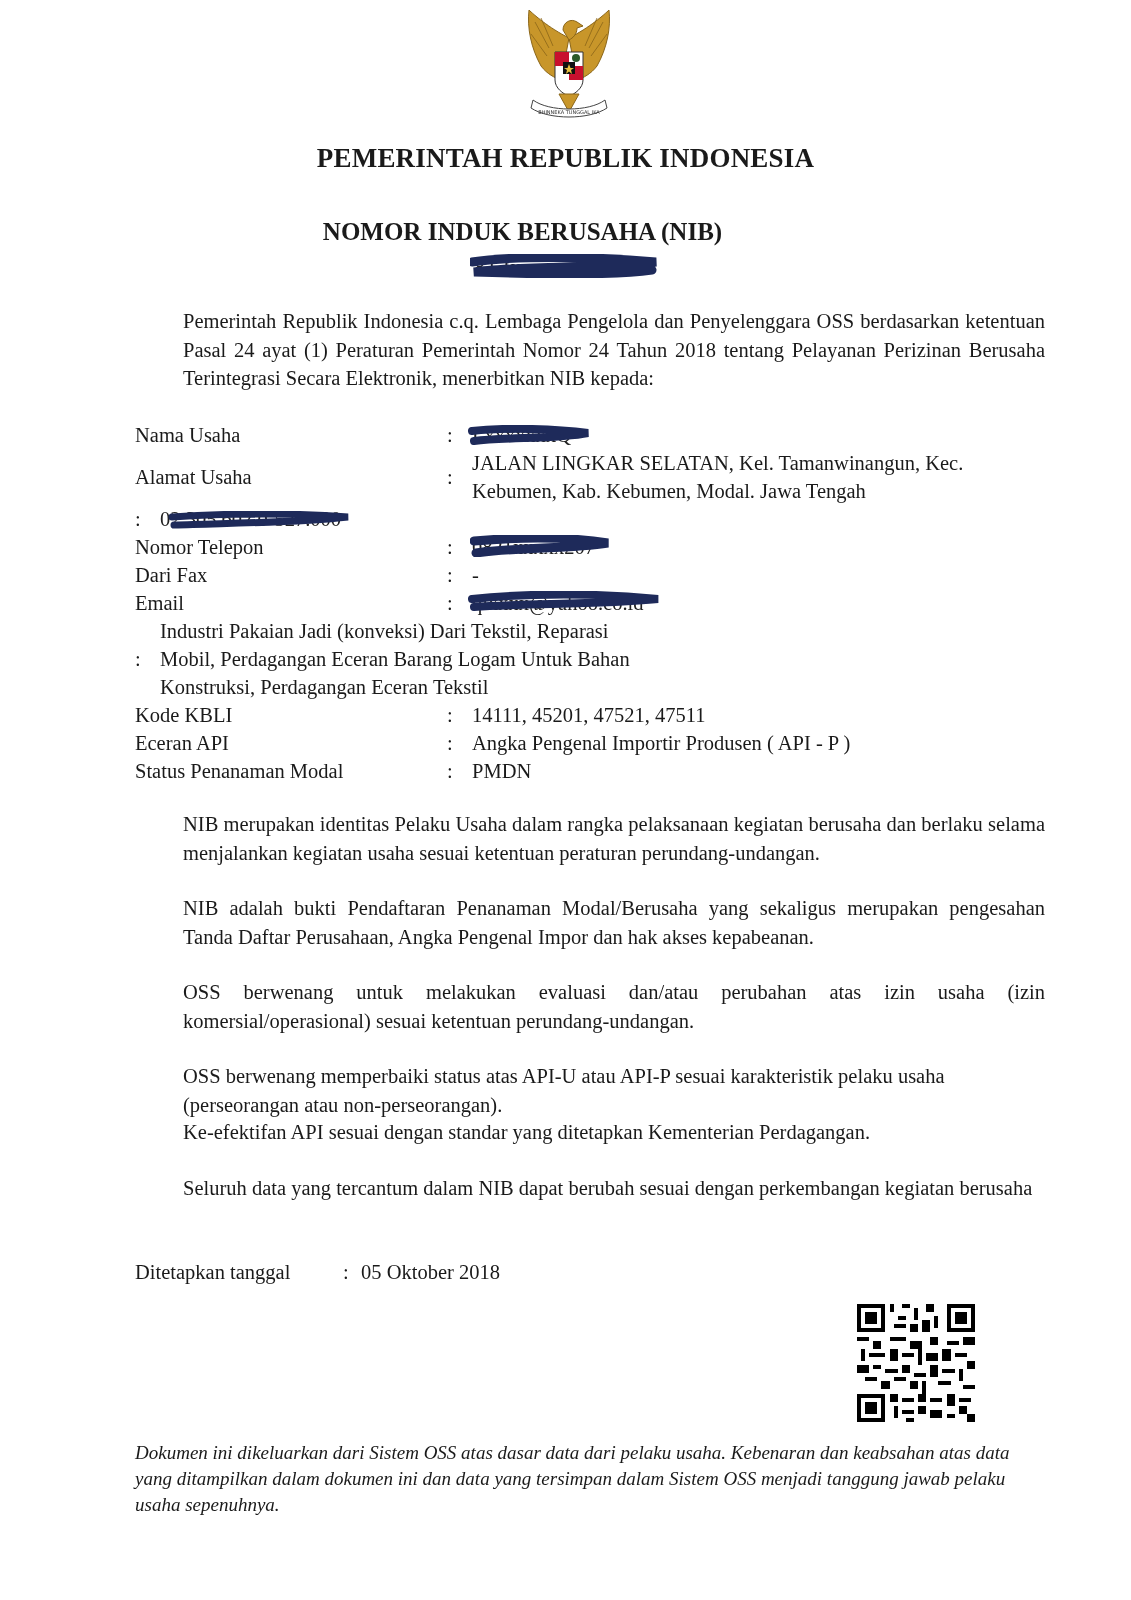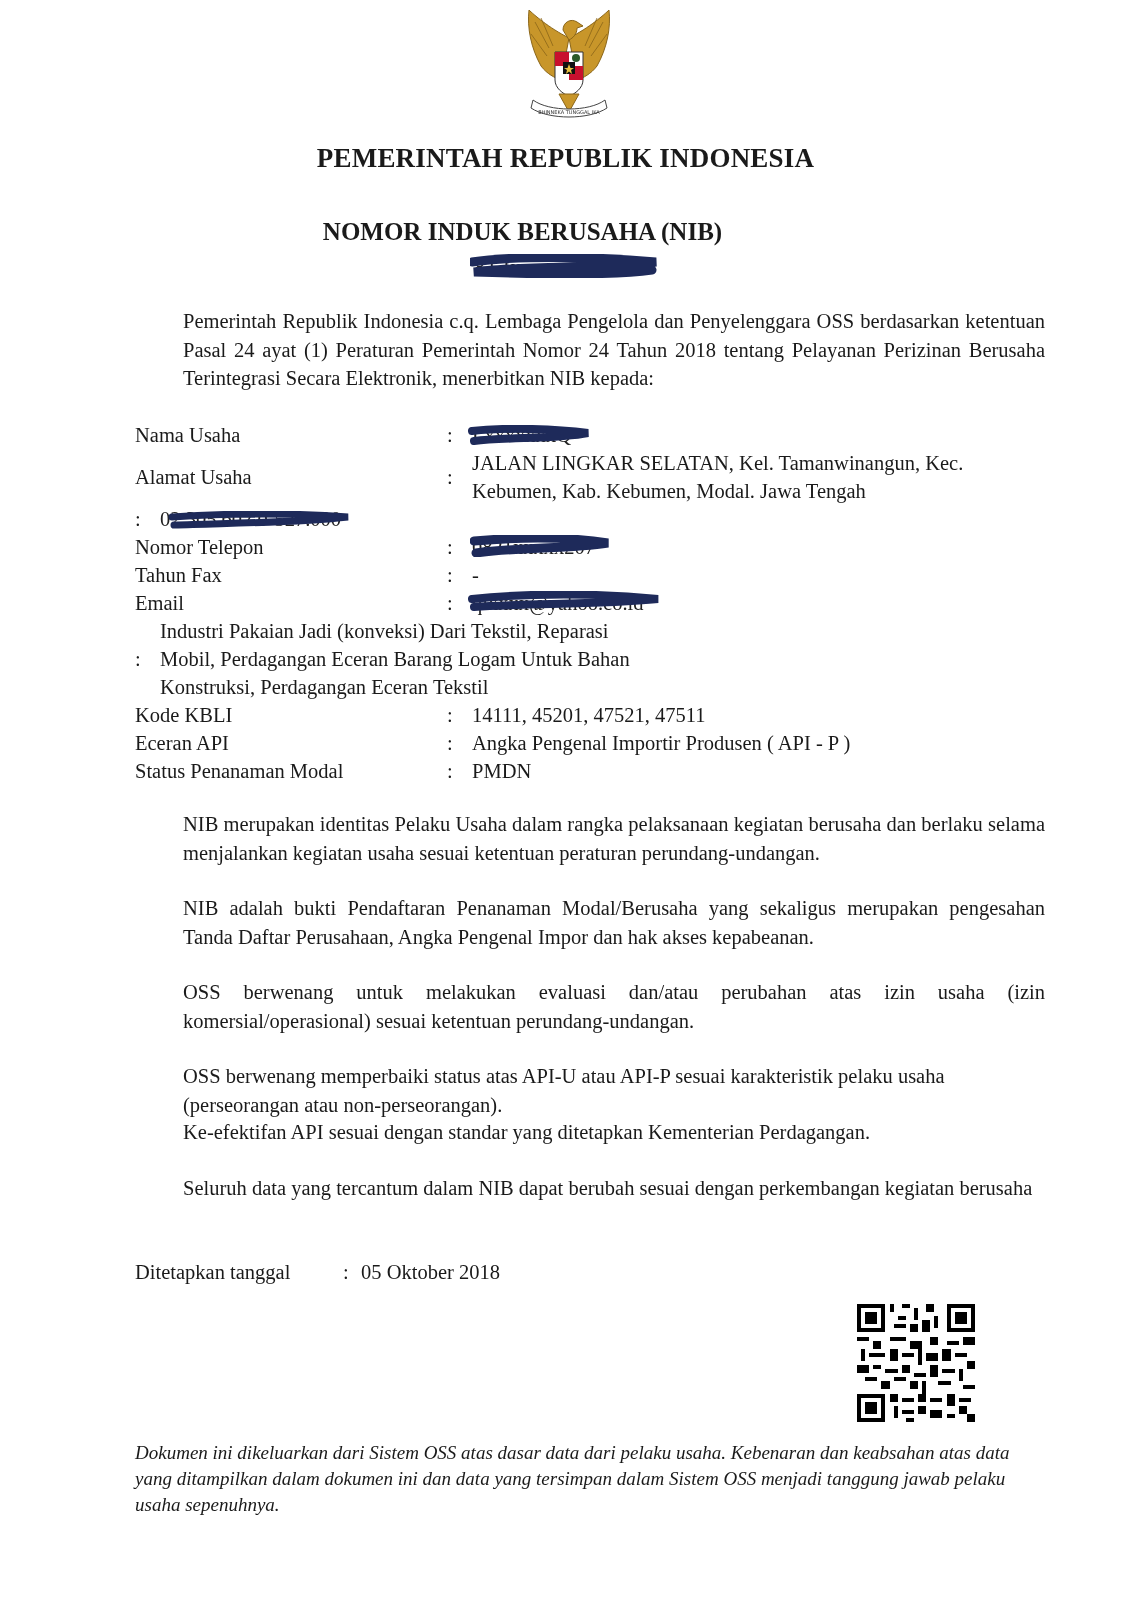--- a/index.html
+++ b/index.html
@@ -117,21 +117,21 @@
     <span class="value">
       <span class="redacted">
         <span style="color:#222;">0821xxxxx207</span>
         <svg width="145" height="22" style="left:-2px;top:2px;">
             <path d="M4 6 C50 2 100 2 138 8 C100 14 50 12 6 18" fill="none" stroke="#1e2a5a" stroke-width="9" stroke-linecap="round"></path>
           </svg>
       </span>
     </span>
   </div>
   <div class="row">
-    <span class="label">Tahun Fax</span>
+    <span class="label">Dari Fax</span>
     <span class="colon">:</span>
     <span class="value">-</span>
   </div>
   <div class="row">
     <span class="label">Email</span>
     <span class="colon">:</span>
     <span class="value">
       <span class="redacted">
         <span style="color:#222;">qlxxxx@yahoo.co.id</span>
         <svg width="200" height="22" style="left:-4px;top:2px;">

